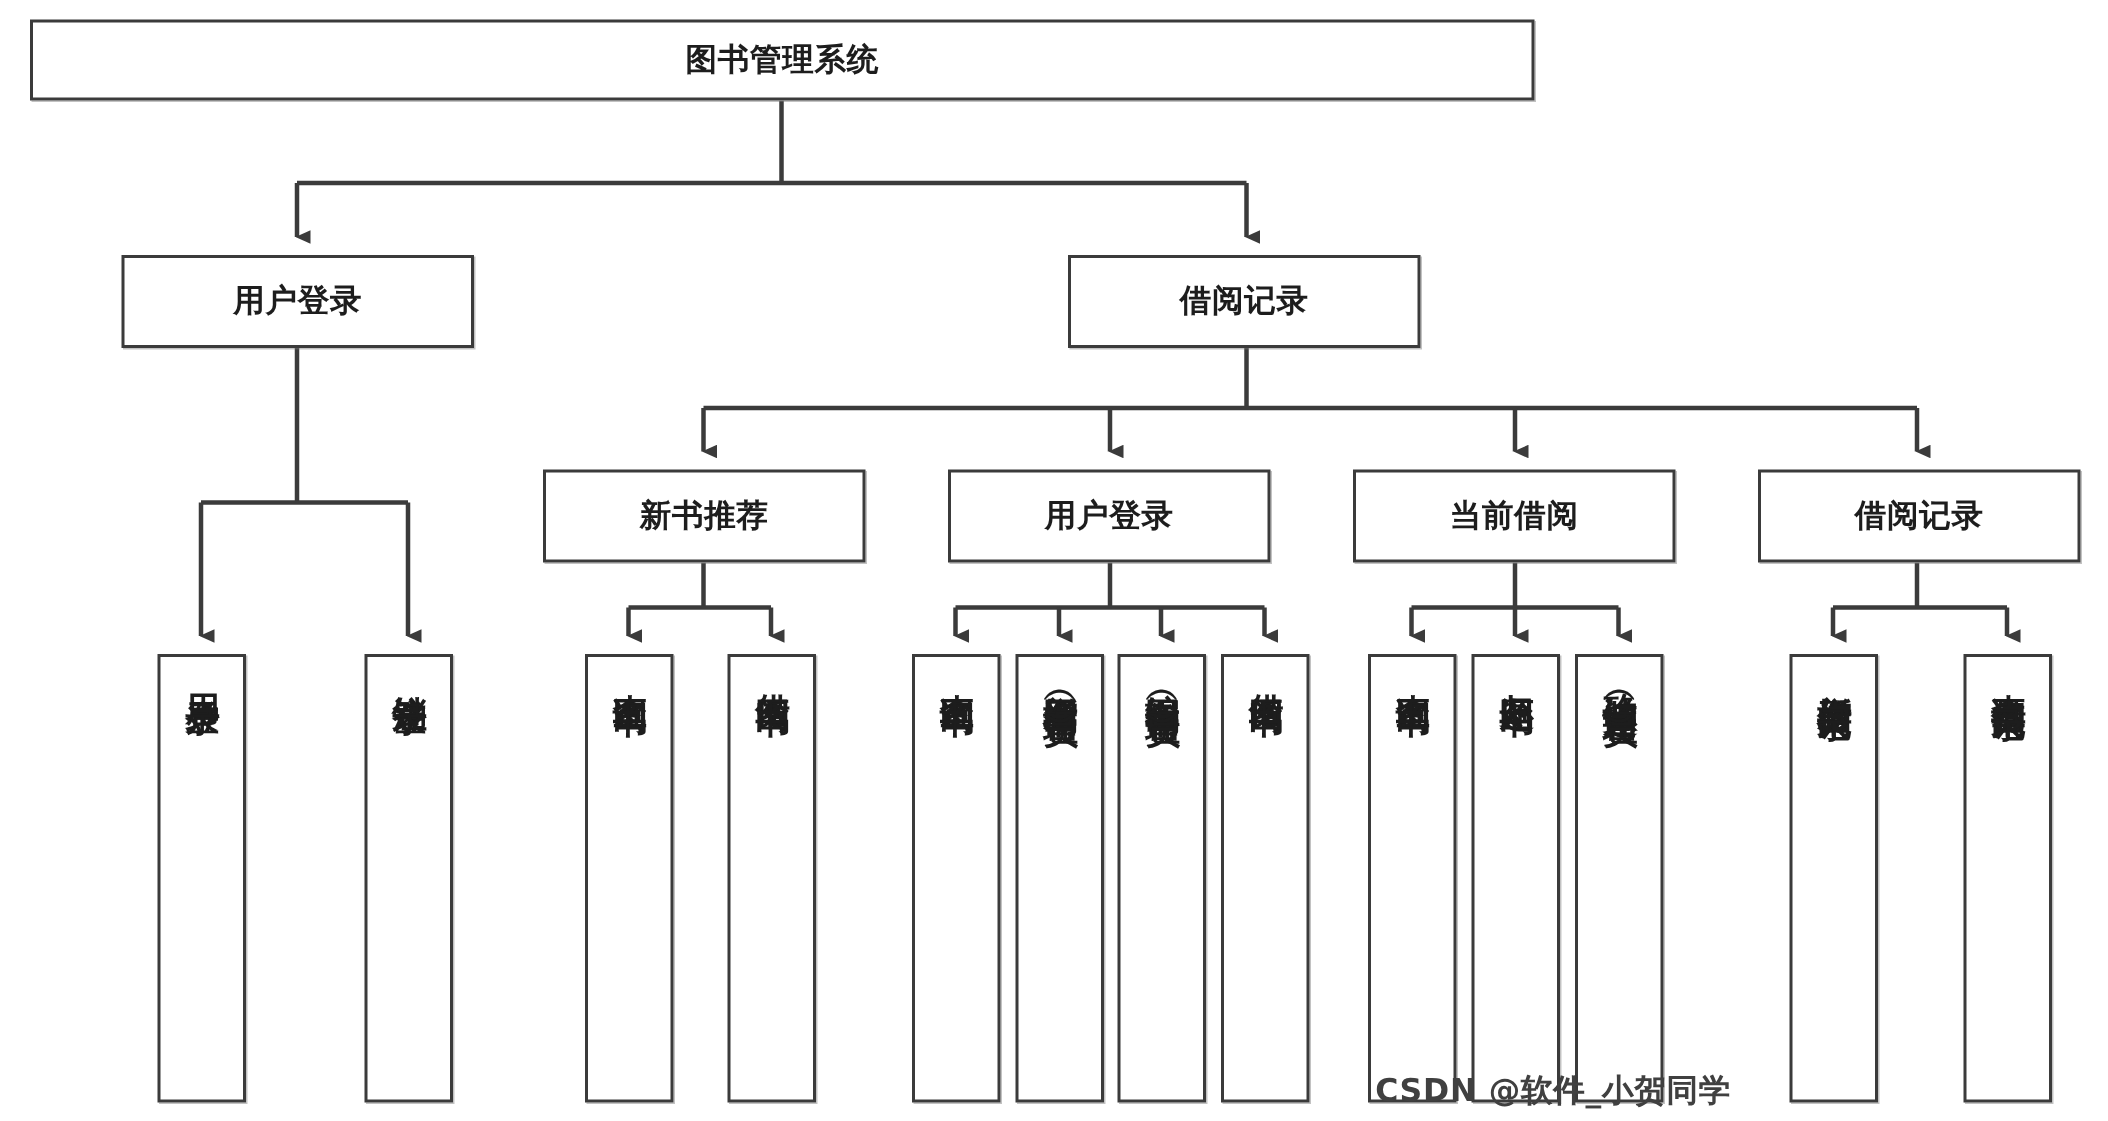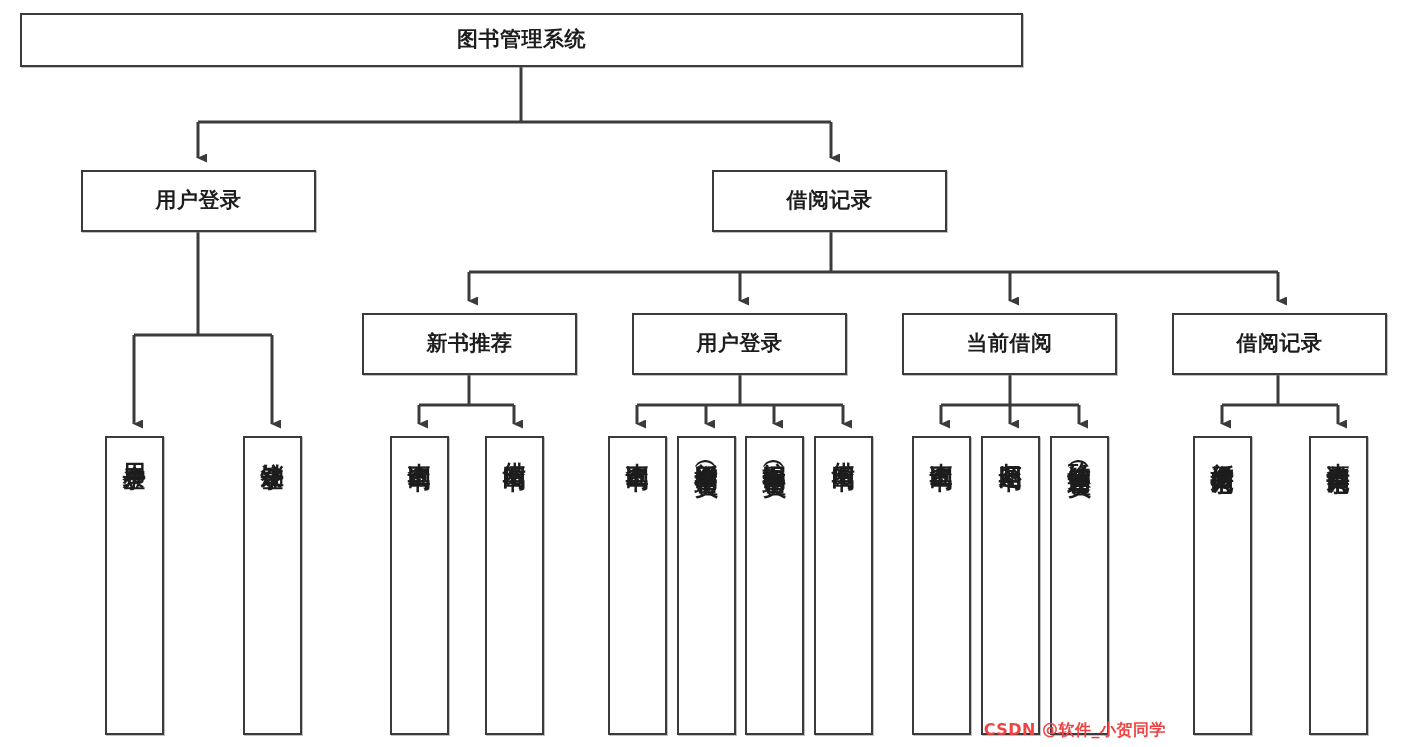--- a/index.html
+++ b/index.html
@@ -67,24 +67,24 @@
   }
   #connectors {
     position: absolute;
     left: 0; top: 0;
     width: 1405px;
     height: 747px;
     pointer-events: none;
   }
   #watermark {
     position: absolute;
-    right: 8px;
+    right: 20px;
     bottom: 6px;
-    font-size: 16px;
-    color: #ef4444;
+    font-size: 21px;
+    color: #404040;
     letter-spacing: 0.5px;
     white-space: nowrap;
   }
 </style>
 </head>
 <body>
 
 <div id="diagram-root">
 
   <svg id="connectors" viewBox="0 0 1405 747" width="1405" height="747">

